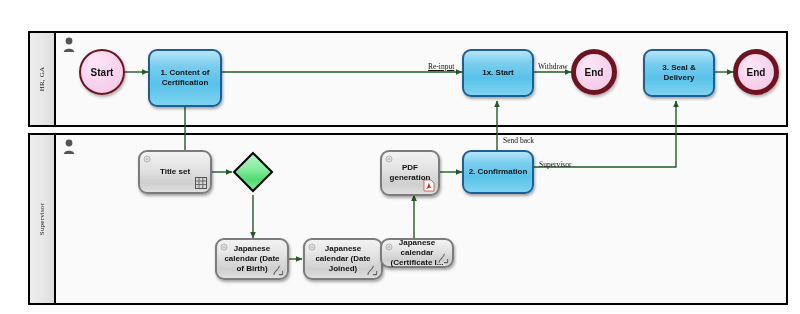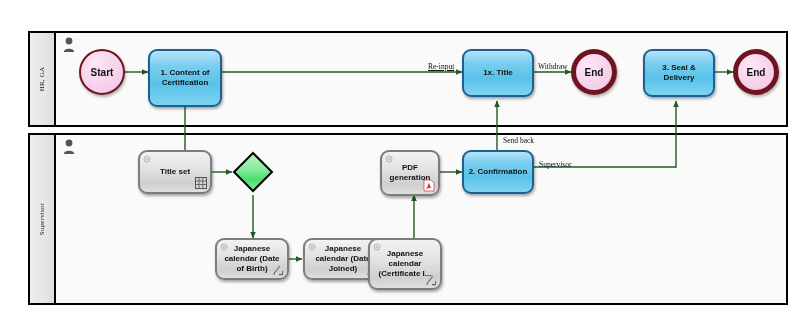--- a/index.html
+++ b/index.html
@@ -234,21 +234,21 @@
 
   <div class="event event-start" style="left:79px; top:49px; width:46px; height:46px;">
     <span>Start</span>
   </div>
 
   <div class="task task-blue" style="left:148px; top:49px; width:74px; height:58px;">
     <span class="task-label">1. Content of Certification</span>
   </div>
 
   <div class="task task-blue" style="left:462px; top:49px; width:72px; height:48px;">
-    <span class="task-label">1x. Title</span>
+    <span class="task-label">1x. Start</span>
   </div>
 
   <div class="event event-end" style="left:571px; top:49px; width:46px; height:46px;">
     <span>End</span>
   </div>
 
   <div class="task task-blue" style="left:643px; top:49px; width:72px; height:48px;">
     <span class="task-label">3. Seal &amp; Delivery</span>
   </div>
 
@@ -302,21 +302,21 @@
       <circle cx="8" cy="8" r="6" fill="none" stroke="#6b6b6b" stroke-width="1.6"></circle>
       <circle cx="8" cy="8" r="2.2" fill="none" stroke="#6b6b6b" stroke-width="1.4"></circle>
     </svg>
     <span class="task-label">Japanese calendar (Date Joined)</span>
     <svg class="script-marker" viewBox="0 0 12 12">
       <path d="M1,11 C1,6 6,6 7,1" fill="none" stroke="#444" stroke-width="1.1"></path>
       <path d="M10.5,10.5 L6.5,10.5 M10.5,10.5 L10.5,6.5" stroke="#444" stroke-width="1.1" fill="none"></path>
     </svg>
   </div>
 
-  <div class="task task-gray" style="left:368px; top:238px; width:74px; height:52px;">
+  <div class="task task-gray" style="left:380px; top:238px; width:74px; height:30px;">
     <svg class="gear-marker" viewBox="0 0 16 16">
       <circle cx="8" cy="8" r="6" fill="none" stroke="#6b6b6b" stroke-width="1.6"></circle>
       <circle cx="8" cy="8" r="2.2" fill="none" stroke="#6b6b6b" stroke-width="1.4"></circle>
     </svg>
     <span class="task-label">Japanese calendar (Certificate I...</span>
     <svg class="script-marker" viewBox="0 0 12 12">
       <path d="M1,11 C1,6 6,6 7,1" fill="none" stroke="#444" stroke-width="1.1"></path>
       <path d="M10.5,10.5 L6.5,10.5 M10.5,10.5 L10.5,6.5" stroke="#444" stroke-width="1.1" fill="none"></path>
     </svg>
   </div>

